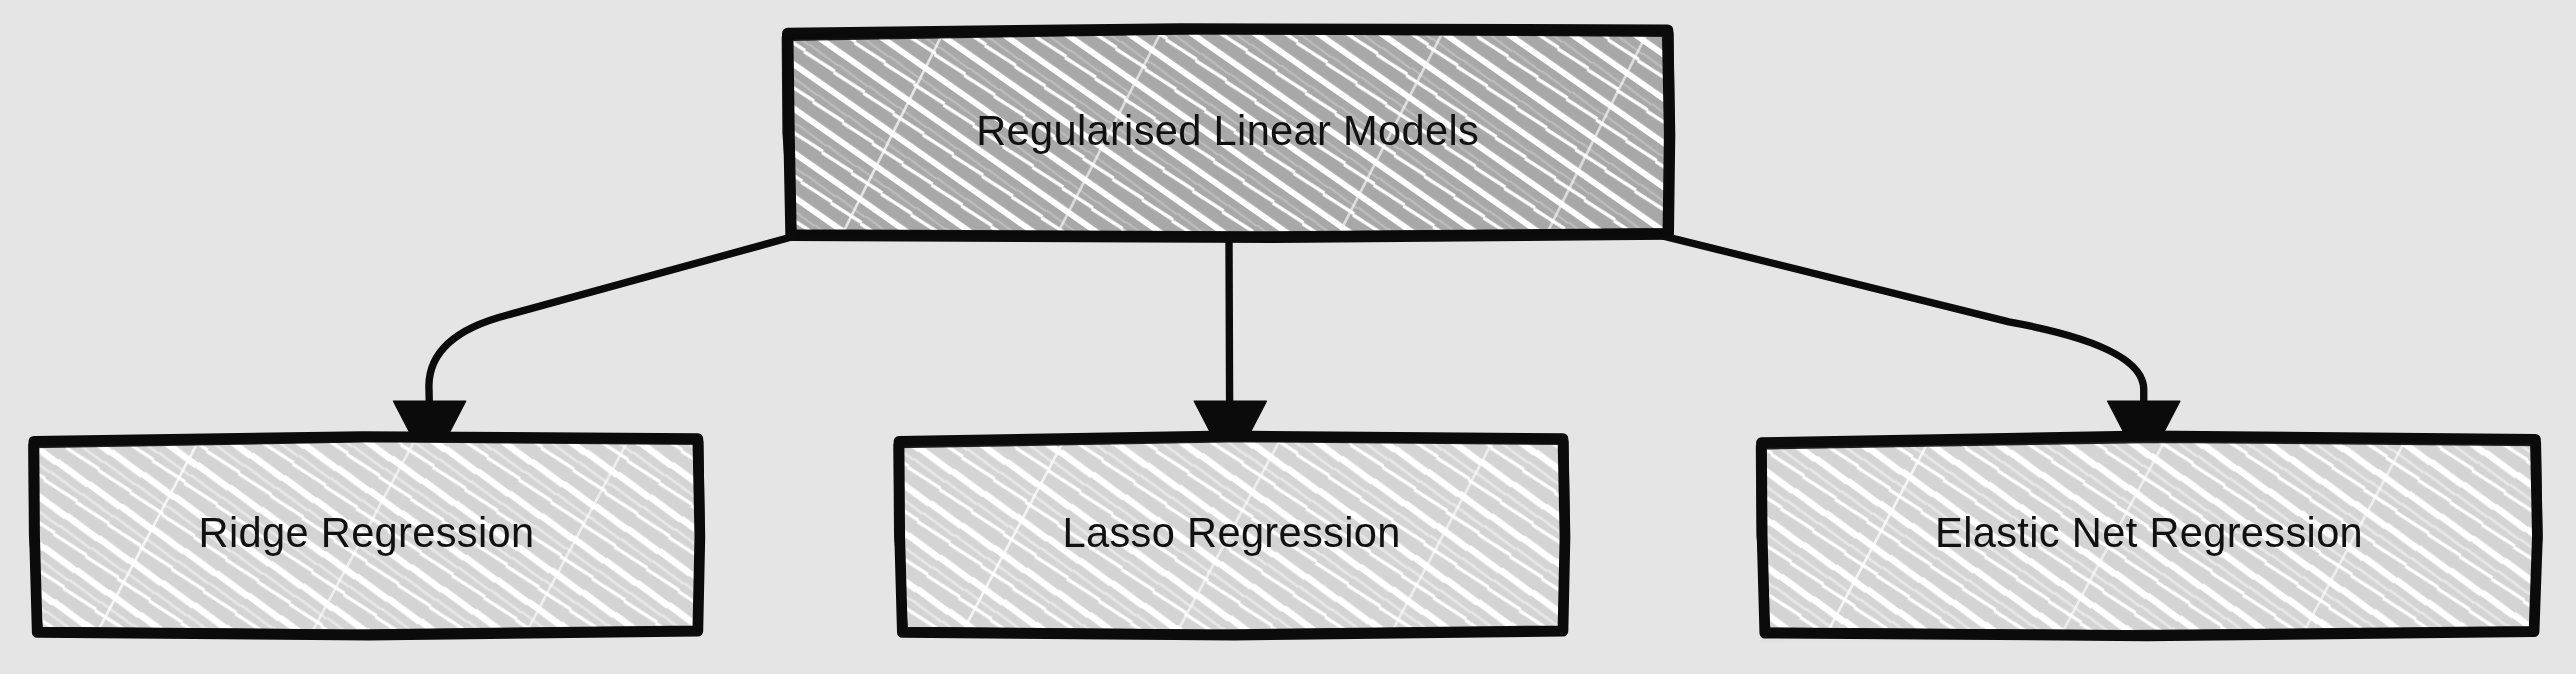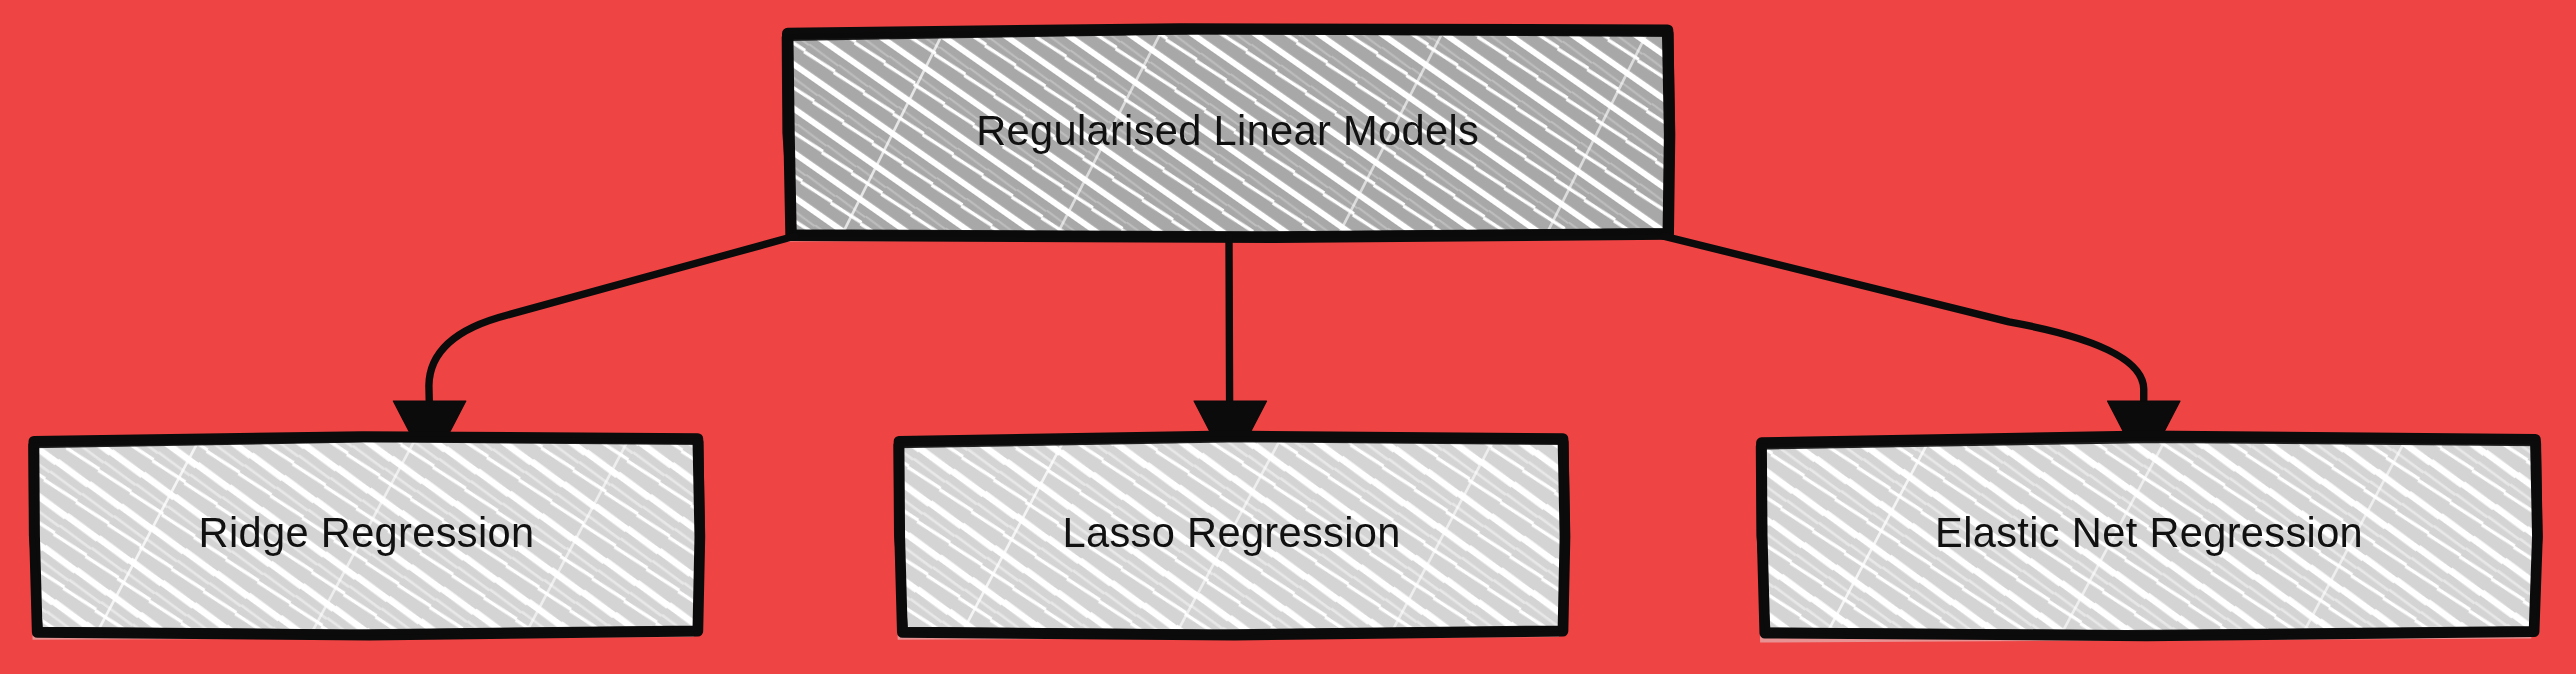--- a/index.html
+++ b/index.html
@@ -11,21 +11,21 @@
   body {
     width: 2576px;
     height: 674px;
     overflow: hidden;
     font-family: "Liberation Sans", sans-serif;
   }
   #diagram-root {
     position: relative;
     width: 2576px;
     height: 674px;
-    background: #ef4444;
+    background: #e5e5e5;
     text-decoration: underline;
   }
   svg.canvas {
     display: block;
     width: 2576px;
     height: 674px;
   }
   .node-label {
     font-family: "Liberation Sans", sans-serif;
     fill: #111111;

